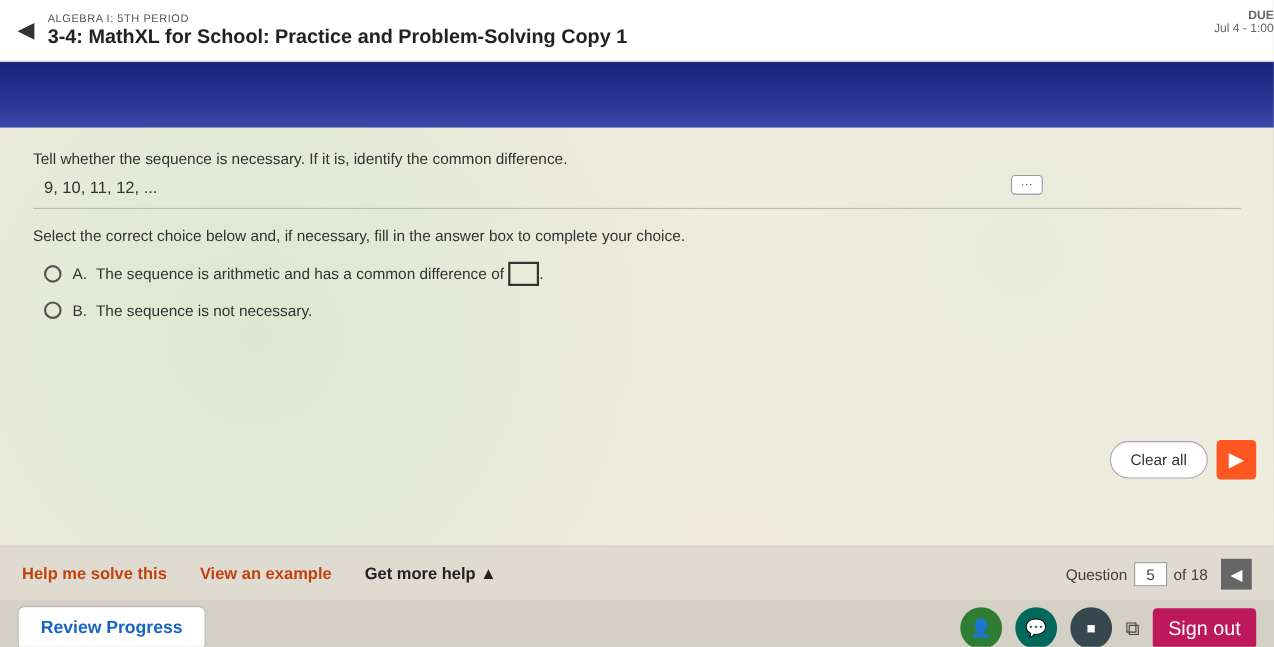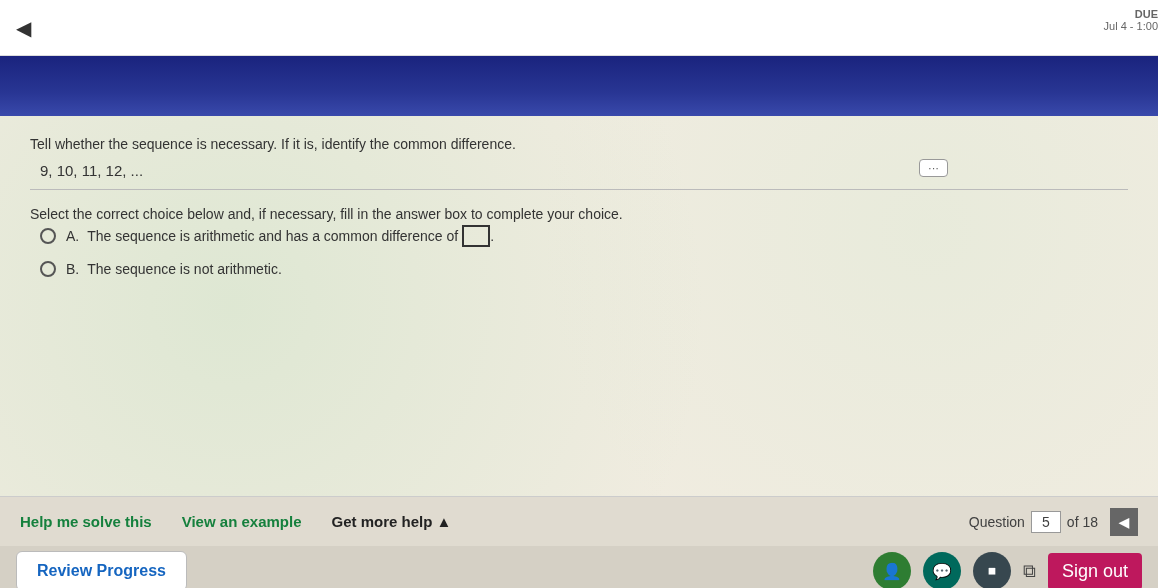--- a/index.html
+++ b/index.html
@@ -109,21 +109,21 @@
 
     .divider {
       border: none;
       border-top: 1px solid #bbb;
       margin: 16px 0;
     }
 
     .choice-instruction {
       font-size: 14px;
       color: #333;
-      margin-bottom: 3px;
+      margin-bottom: 16px;
     }
 
     .choices {
       margin-left: 10px;
     }
 
     .choice-item {
       display: flex;
       align-items: center;
       margin-bottom: 14px;
@@ -152,21 +152,21 @@
 
     .bottom-links {
       display: flex;
       align-items: center;
       gap: 30px;
     }
 
     .bottom-link {
       font-size: 15px;
       font-weight: bold;
-      color: #15803d;
+      color: #c2410c;
       cursor: pointer;
       text-decoration: none;
     }
 
     .get-more-help {
       font-size: 15px;
       font-weight: bold;
       color: #222;
       cursor: pointer;
     }
@@ -317,20 +317,24 @@
       padding: 0 16px;
     }
   </style>
 </head>
 <body>
 
 <div class="page-wrapper">
 
   <div class="header">
     <button class="back-btn">◀</button>
+    <div class="header-title-block">
+      <span class="header-subtitle">ALGEBRA I: 5TH PERIOD</span>
+      <span class="header-title">3-4: MathXL for School: Practice and Problem-Solving Copy 1</span>
+    </div>
     <div class="due-block">
       <div class="due-label">DUE</div>
       <div class="due-date">Jul 4 - 1:00</div>
     </div>
   </div>
 
   <div class="banner"></div>
 
   <div class="content-wrapper">
     <div class="main-content">
@@ -350,24 +354,28 @@
         <div class="choice-item">
           <div class="radio-circle"></div>
           <span style="margin-right:8px;">A.</span>
           <span>The sequence is arithmetic and has a common difference of</span>
           <div class="answer-box"></div>
           <span>.</span>
         </div>
         <div class="choice-item">
           <div class="radio-circle"></div>
           <span style="margin-right:8px;">B.</span>
-          <span>The sequence is not arithmetic.</span>
+          <span>The sequence is not necessary.</span>
         </div>
       </div>
 
+      <div class="clear-all-area">
+        <button class="clear-all-btn">Clear all</button>
+        <button class="action-btn-orange">▶</button>
+      </div>
 
     </div>
 
     <div class="bottom-action-strip">
       <div class="bottom-links">
         <a class="bottom-link">Help me solve this</a>
         <a class="bottom-link">View an example</a>
         <span class="get-more-help">Get more help ▲</span>
       </div>
       <div class="bottom-right">

